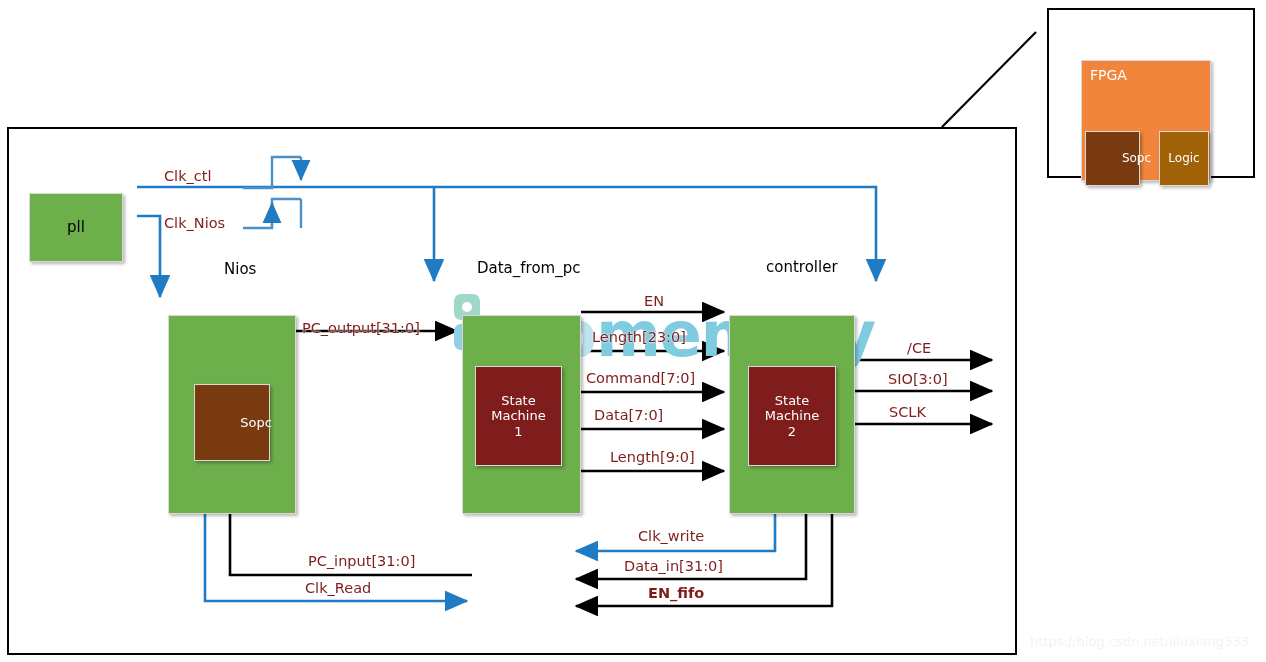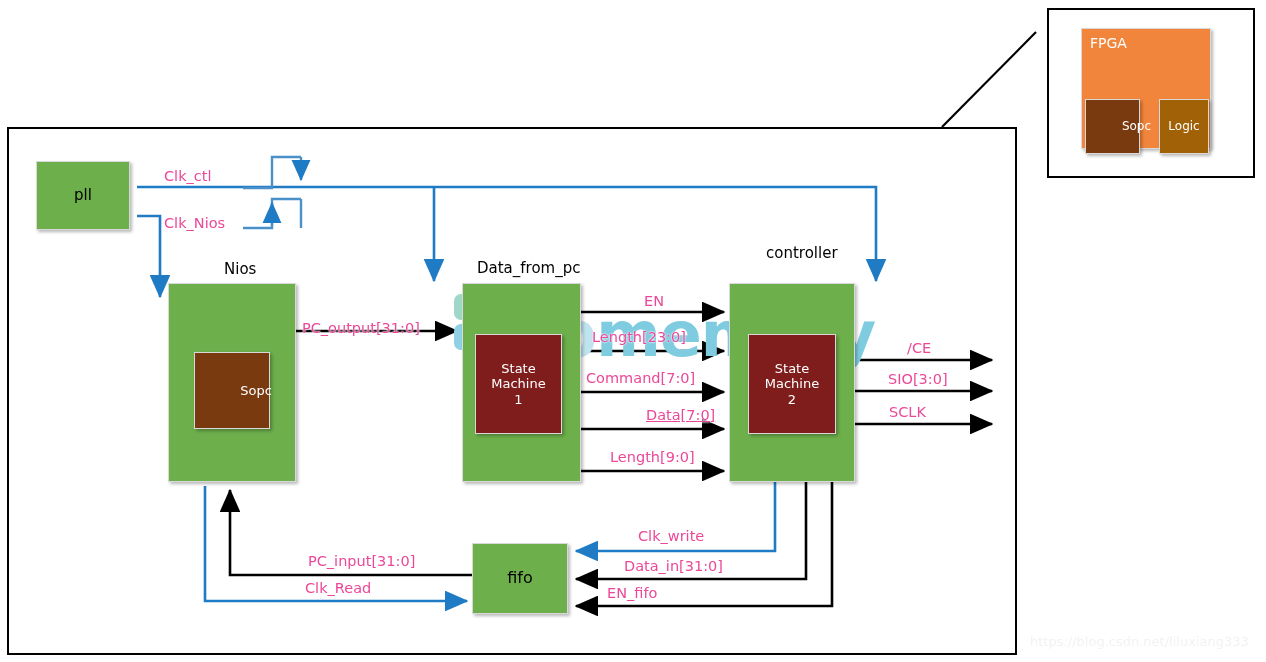--- a/index.html
+++ b/index.html
@@ -23,20 +23,21 @@
     position: absolute;
     box-sizing: border-box;
     border: 1px solid #d9d9d9;
     box-shadow: 2px 2px 3px rgba(0,0,0,0.28);
     display: flex;
     align-items: center;
     justify-content: center;
     text-align: right;
     line-height: 1.18;
     color: #ffffff;
+    margin-top: 32px;
   }
   .blk.green  { background: #6DAF4B; }
   .blk.gold   { background: #7f1d1d; }
   .blk.brown  { background: #7A3A10; padding-left: 48px; }
   .blk.orange { background: #F1853B; }
   .blk.orange2{ background: #a16207; }
 
   .blk-label-black { color: #000000; }
 
   
@@ -45,21 +46,21 @@
     color: #000000;
     font-size: 15px;
     white-space: nowrap;
     text-shadow: 0 1px 0 #ffffff;
     margin-left: 15px;
   }
 
   
   .wlabel {
     position: absolute;
-    color: #ec4899;
+    color: #7f1d1d;
     font-size: 14.5px;
     white-space: nowrap;
     text-shadow: 0 0 2px #ffffff, 0 0 2px #ffffff;
   }
 
   
   .frame {
     position: absolute;
     box-sizing: border-box;
     border: 2.5px solid #000000;
@@ -152,68 +153,65 @@
   <svg class="wm-logo" style="left:452px; top:292px;" width="62" height="60" viewBox="0 0 62 60">
     <rect x="2" y="2" width="26" height="26" rx="7" fill="#9FD8C8"></rect>
     <rect x="2" y="32" width="26" height="26" rx="7" fill="#8FD0E4"></rect>
     <circle cx="15" cy="15" r="5" fill="#ffffff"></circle>
     <circle cx="15" cy="45" r="5" fill="#ffffff"></circle>
   </svg>
   <div class="wm-ap" style="left:512px; top:298px;">
     <span>ap</span><span class="dark">memory</span>
   </div>
 
-  <div class="blk green blk-label-black" style="left:36px; top:161px; width:94px; height:69px; font-size:15px;">
+  <div class="blk green blk-label-black" style="left:29px; top:161px; width:94px; height:69px; font-size:15px;">
     <span>pll</span>
   </div>
 
   <div class="caption" style="left:209px; top:260px;">Nios</div>
   <div class="blk green" style="left:168px; top:283px; width:128px; height:199px;"></div>
   <div class="blk brown" style="left:194px; top:352px; width:76px; height:77px; font-size:13px;">
     <span>Sopc</span>
   </div>
 
   <div class="caption" style="left:462px; top:259px;">Data_from_pc</div>
   <div class="blk green" style="left:462px; top:283px; width:119px; height:199px;"></div>
   <div class="blk gold" style="left:475px; top:334px; width:87px; height:100px; font-size:13px; flex-direction:column;">
     <span>State</span>
     <span>Machine</span>
     <span>1</span>
   </div>
 
-  <div class="caption" style="left:751px; top:244px;text-align:right;">controller</div>
+  <div class="caption" style="left:751px; top:258px;text-align:right;">controller</div>
   <div class="blk green" style="left:729px; top:283px; width:126px; height:199px;"></div>
   <div class="blk gold" style="left:748px; top:334px; width:88px; height:100px; font-size:13px; flex-direction:column;">
     <span>State</span>
     <span>Machine</span>
     <span>2</span>
   </div>
 
-  <div class="blk green blk-label-black" style="left:472px; top:543px; width:96px; height:71px; font-size:16px;">
-    <span>fifo</span>
-  </div>
 
   <div class="wlabel" style="left:164px; top:168px;">Clk_ctl</div>
   <div class="wlabel" style="left:164px; top:215px;">Clk_Nios</div>
 
   <div class="wlabel" style="left:302px; top:320px;">PC_output[31:0]</div>
 
   <div class="wlabel" style="left:644px; top:293px;">EN</div>
   <div class="wlabel" style="left:592px; top:329px;">Length[23:0]</div>
   <div class="wlabel" style="left:586px; top:370px;">Command[7:0]</div>
-  <div class="wlabel" style="left:646px; top:407px;text-decoration:underline;">Data[7:0]</div>
+  <div class="wlabel" style="left:594px; top:407px;">Data[7:0]</div>
   <div class="wlabel" style="left:610px; top:449px;">Length[9:0]</div>
 
   <div class="wlabel" style="left:907px; top:340px;">/CE</div>
   <div class="wlabel" style="left:888px; top:371px;">SIO[3:0]</div>
   <div class="wlabel" style="left:889px; top:404px;">SCLK</div>
 
   <div class="wlabel" style="left:638px; top:528px;text-align:right;">Clk_write</div>
   <div class="wlabel" style="left:624px; top:558px;">Data_in[31:0]</div>
-  <div class="wlabel" style="left:607px; top:585px;">EN_fifo</div>
+  <div class="wlabel" style="left:648px; top:585px;font-weight:bold;">EN_fifo</div>
 
   <div class="wlabel" style="left:308px; top:553px;">PC_input[31:0]</div>
   <div class="wlabel" style="left:305px; top:580px;">Clk_Read</div>
 
   <div class="blk orange" style="left:1081px; top:28px; width:130px; height:121px; align-items:flex-start;
               justify-content:flex-start; padding:6px 0 0 8px; font-size:14px;">
     <span>FPGA</span>
   </div>
   <div class="blk brown" style="left:1085px; top:99px; width:55px; height:55px; font-size:12px;">
     <span>Sopc</span>

